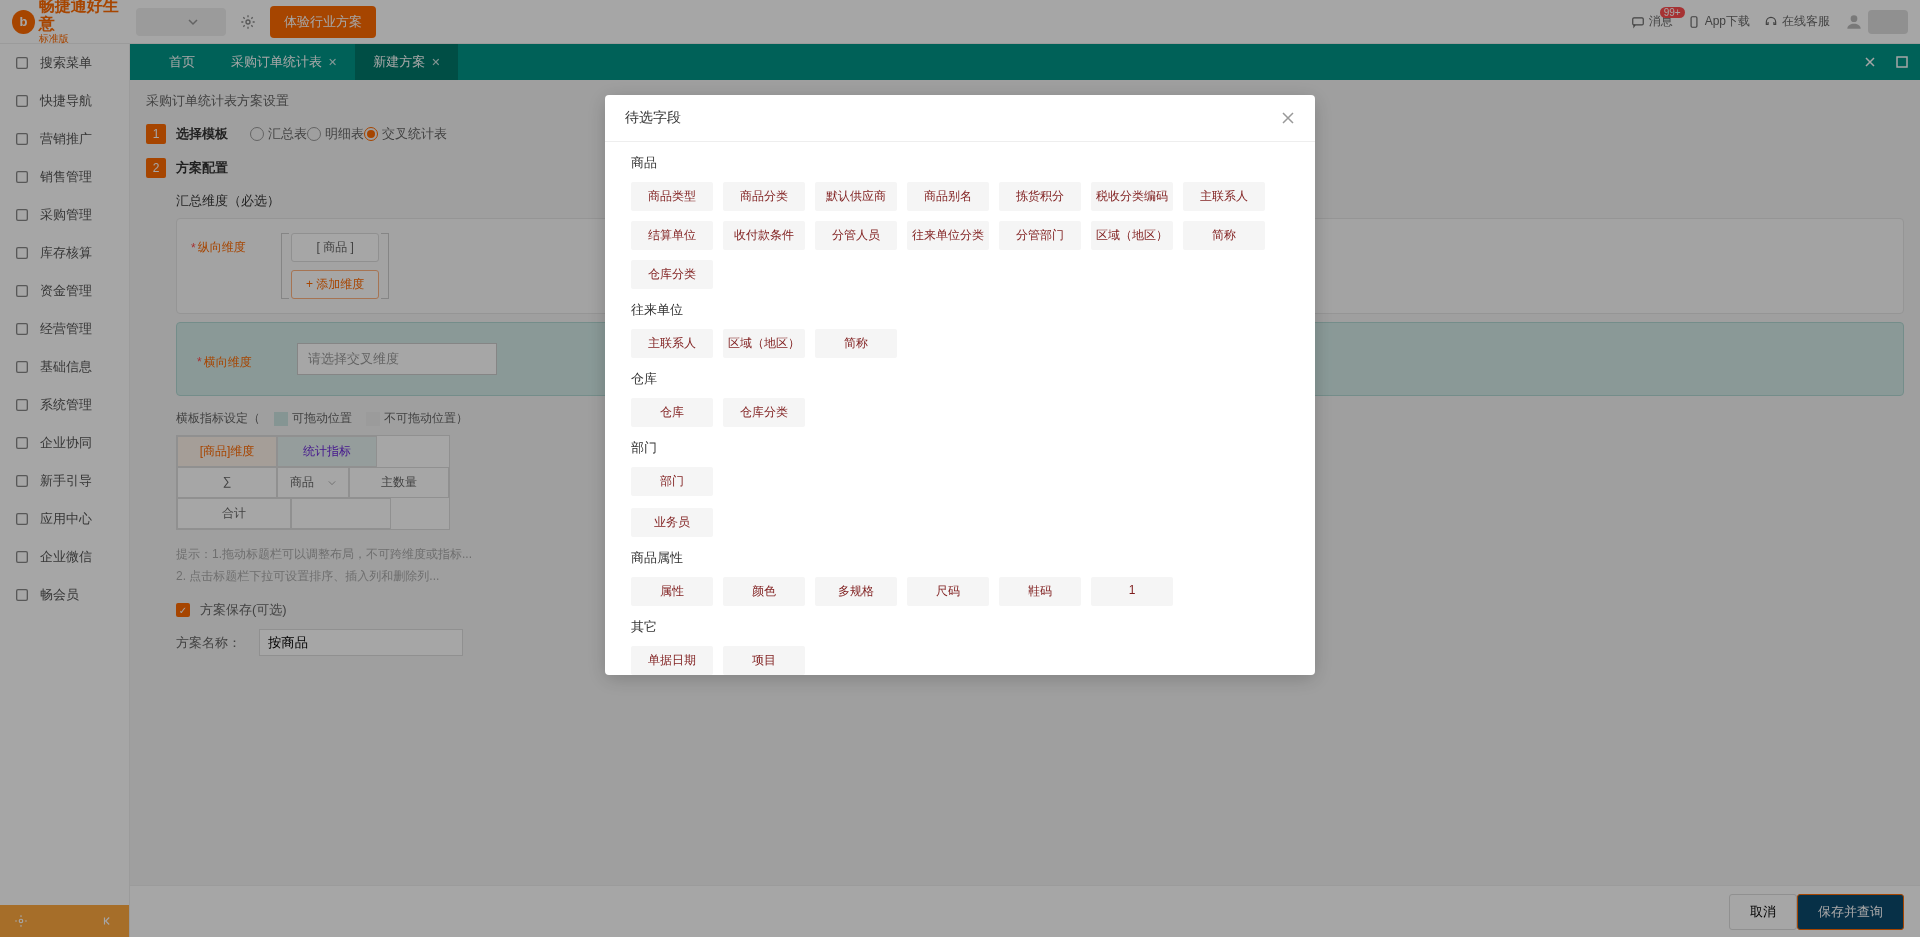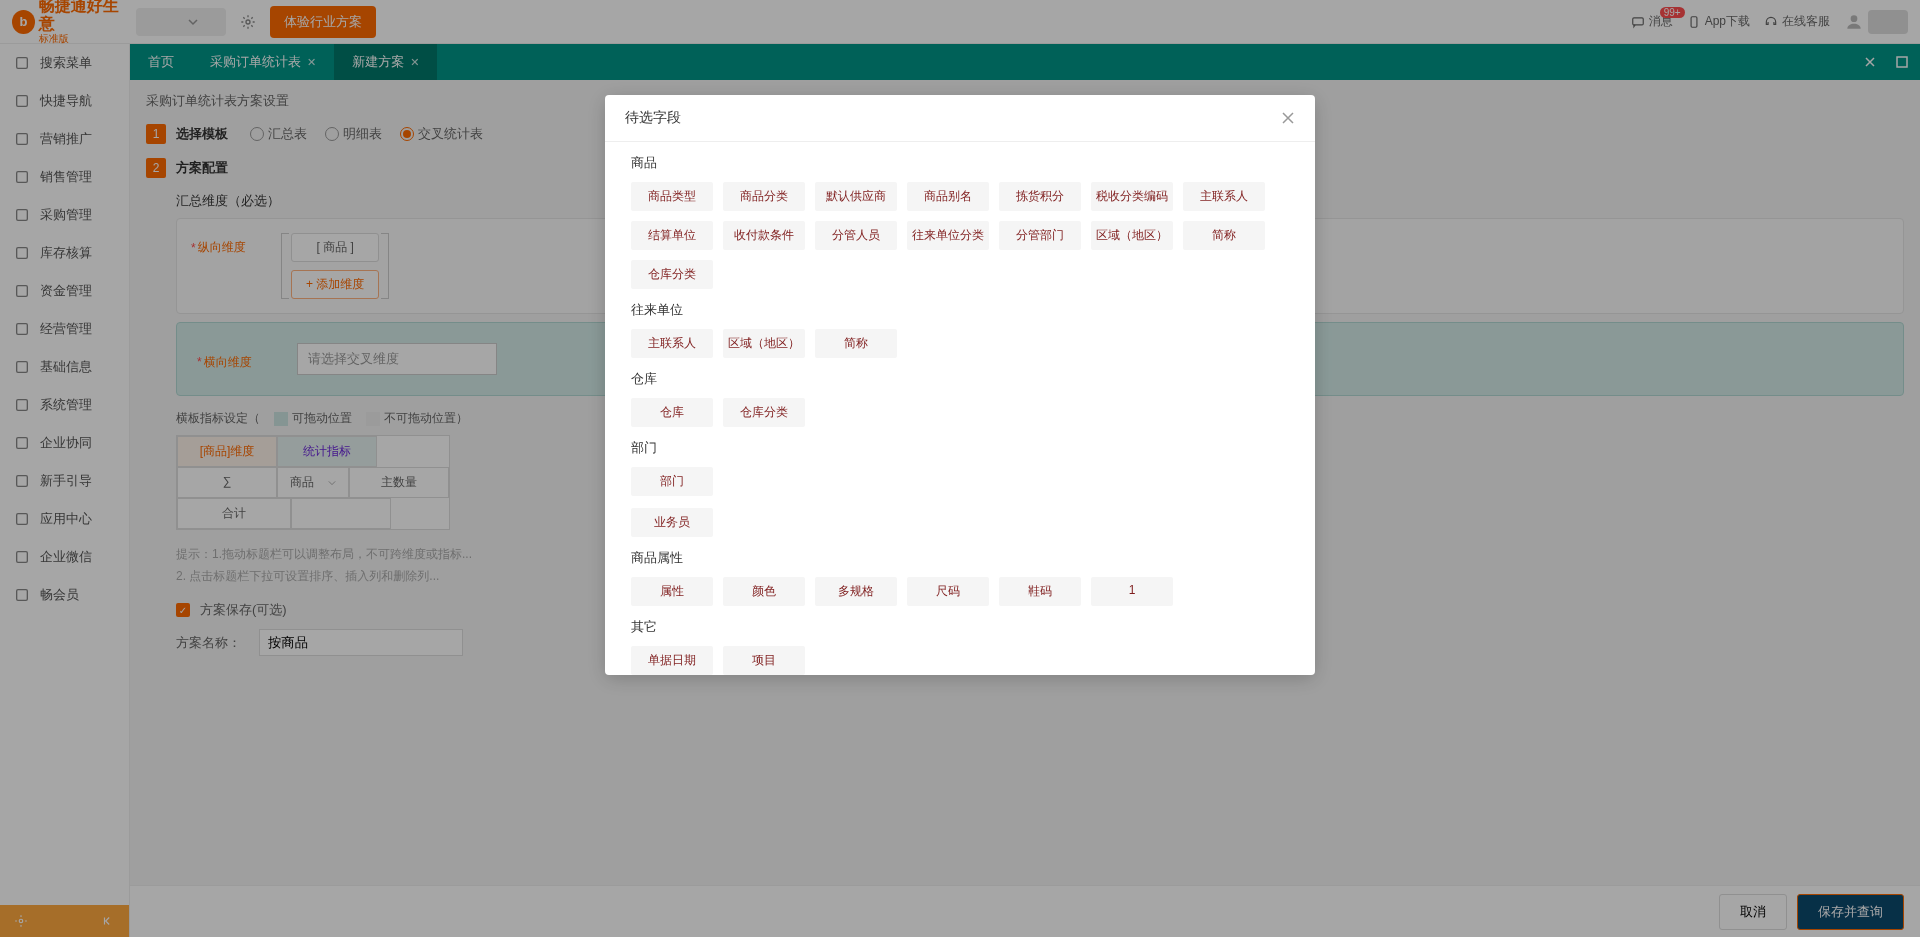--- a/index.html
+++ b/index.html
@@ -23,34 +23,34 @@
 
 .layout { display: flex; height: calc(100vh - 44px); }
 .sidebar { width: 130px; background: #fff; border-right: 1px solid #eee; display: flex; flex-direction: column; }
 .side-item { display: flex; align-items: center; gap: 10px; padding: 10px 14px; color: #555; cursor: pointer; font-size: 13px; }
 .side-icon { width: 16px; height: 16px; display: inline-flex; align-items: center; justify-content: center; }
 .sidebar-footer { margin-top: auto; background: #ffa940; height: 32px; display: flex; align-items: center; justify-content: space-between; padding: 0 14px; color: #fff; }
 
 .main { flex: 1; display: flex; flex-direction: column; background: #f5f5f5; overflow: hidden; }
 
 
-.tabs-bar { height: 36px; background: #009688; display: flex; align-items: center; color: #fff; }
+.tabs-bar { height: 36px; background: #009688; display: flex; align-items: center; color: #fff; padding-left: 21px; }
 .tab { padding: 0 18px; height: 100%; display: flex; align-items: center; gap: 6px; cursor: pointer; font-size: 13px; }
 .tab.active { background: #00796b; }
 .tab-close { font-size: 11px; opacity: 0.8; }
 .tabs-right { margin-left: auto; display: flex; gap: 4px; padding-right: 4px; }
 .tabs-right span { width: 28px; height: 28px; display: flex; align-items: center; justify-content: center; cursor: pointer; }
 
 
 .content { padding: 12px 16px; flex: 1; overflow: auto; color: #666; }
 .page-title { font-size: 13px; margin-bottom: 14px; }
 .step-row { display: flex; align-items: center; gap: 10px; margin-bottom: 14px; }
 .step-num { width: 20px; height: 20px; background: #ff6a00; color: #fff; display: inline-flex; align-items: center; justify-content: center; font-size: 12px; border-radius: 2px; }
 .step-label { font-weight: 600; color: #333; }
-.radio-group { display: flex; gap: 18px; margin-left: 12px; }
+.radio-group { display: flex; margin-left: 12px; }
 .radio-item { display: flex; align-items: center; gap: 4px; cursor: pointer; }
 .radio-dot { width: 14px; height: 14px; border: 1px solid #999; border-radius: 50%; display: inline-flex; align-items: center; justify-content: center; }
 .radio-dot.checked { border-color: #ff6a00; }
 .radio-dot.checked::after { content: ''; width: 8px; height: 8px; background: #ff6a00; border-radius: 50%; }
 
 .config-block { margin-left: 30px; margin-bottom: 14px; }
 .sub-title { color: #333; margin-bottom: 8px; display: flex; align-items: center; gap: 4px; }
 .dim-area { border: 1px solid #e5e5e5; border-radius: 4px; padding: 14px; display: flex; align-items: flex-start; gap: 40px; background: #fafafa; }
 .dim-label { color: #ff6a00; font-size: 12px; min-width: 60px; display: flex; align-items: center; gap: 2px; padding-top: 6px; }
 .dim-label span:first-child { color: #ff4d4f; }
@@ -77,21 +77,21 @@
 .mt-row { display: flex; }
 .sigma { width: 28px; text-align: center; }
 
 .hints { margin: 14px 0 14px 30px; color: #aaa; font-size: 12px; line-height: 1.8; }
 
 .save-row { margin-left: 30px; display: flex; align-items: center; gap: 10px; margin-top: 8px; }
 .checkbox { width: 14px; height: 14px; background: #ff6a00; color: #fff; display: inline-flex; align-items: center; justify-content: center; font-size: 10px; border-radius: 2px; }
 .name-input { border: 1px solid #ddd; padding: 5px 8px; width: 204px; margin-left: 8px; }
 
 
-.footer-bar { height: 52px; background: #fff; border-top: 1px solid #eee; display: flex; align-items: center; justify-content: flex-end; gap: 10px; padding: 0 16px; }
+.footer-bar { height: 52px; background: #fff; border-top: 1px solid #eee; display: flex; align-items: center; justify-content: flex-end; padding: 0 16px; }
 .btn { padding: 8px 20px; border-radius: 3px; cursor: pointer; border: 1px solid #ddd; background: #fff; font-size: 13px; }
 .btn.primary { background: #0c4a6e; color: #fff; border-color: #ff6a00; }
 
 
 .modal-overlay { position: fixed; inset: 0; background: rgba(0,0,0,0.35); display: flex; align-items: flex-start; justify-content: center; padding-top: 95px; }
 .modal { background: #fff; width: 710px; border-radius: 4px; max-height: 580px; display: flex; flex-direction: column; box-shadow: 0 4px 20px rgba(0,0,0,0.2); }
 .modal-header { padding: 14px 20px; display: flex; align-items: center; border-bottom: 1px solid #eee; font-size: 14px; color: #333; }
 .modal-close { margin-left: auto; cursor: pointer; color: #999; font-size: 16px; }
 .modal-body { padding: 12px 26px 20px; overflow-y: auto; }
 .field-section { margin-bottom: 12px; }

